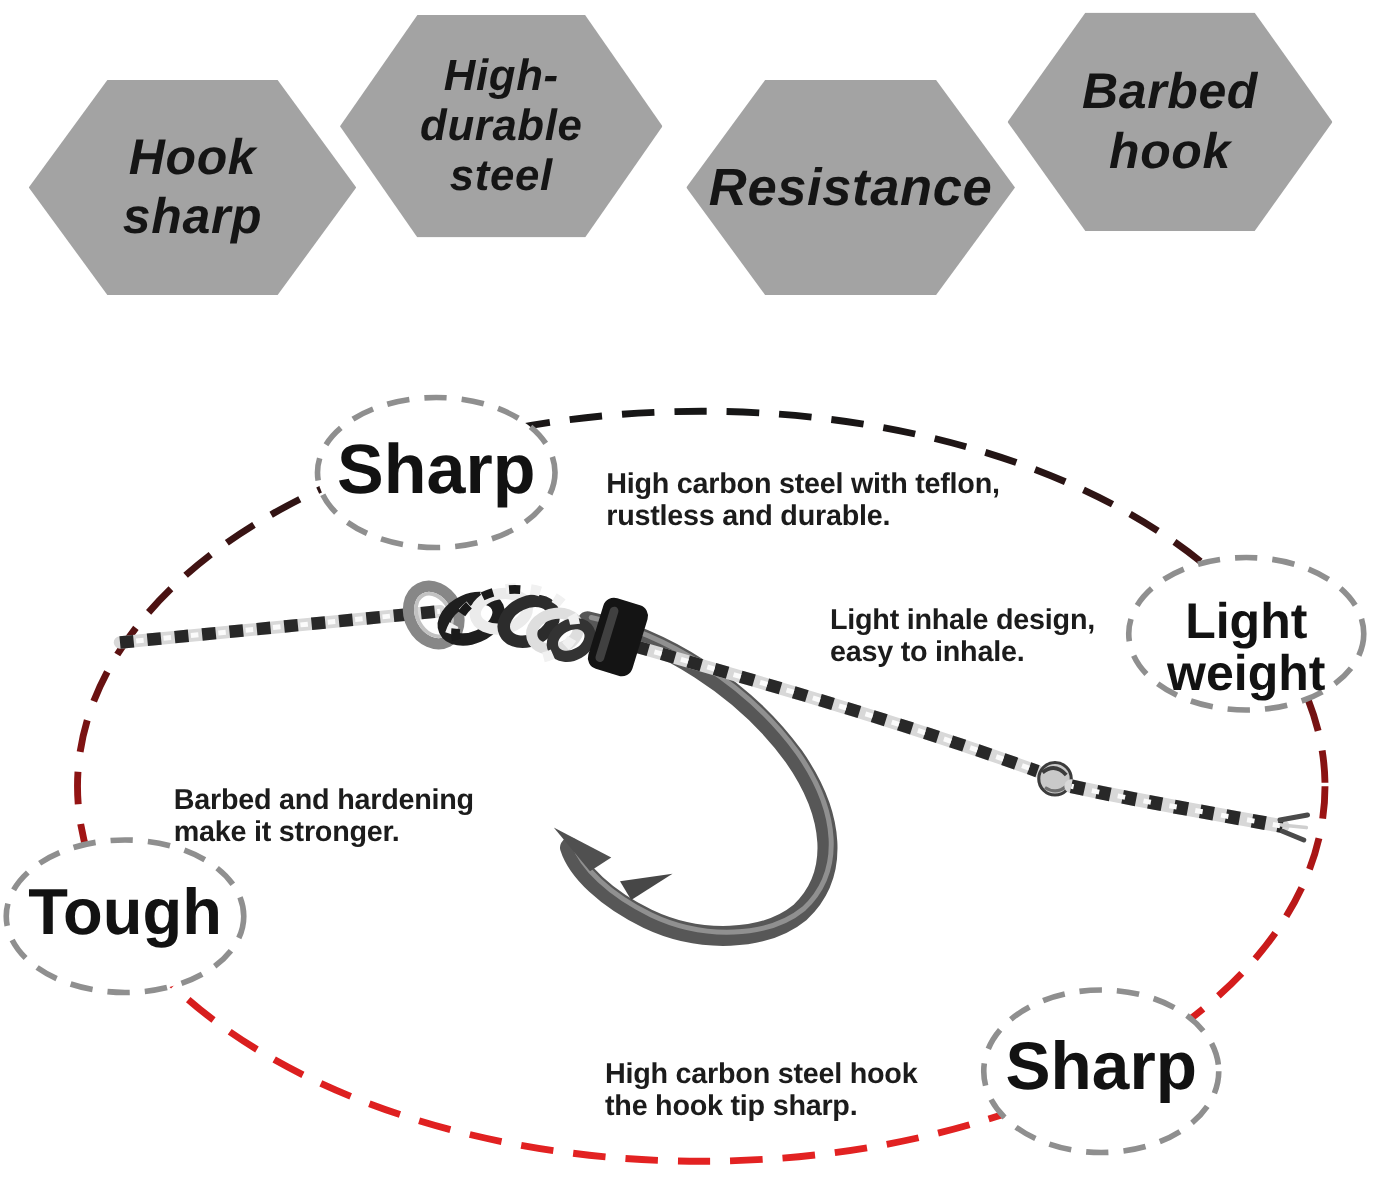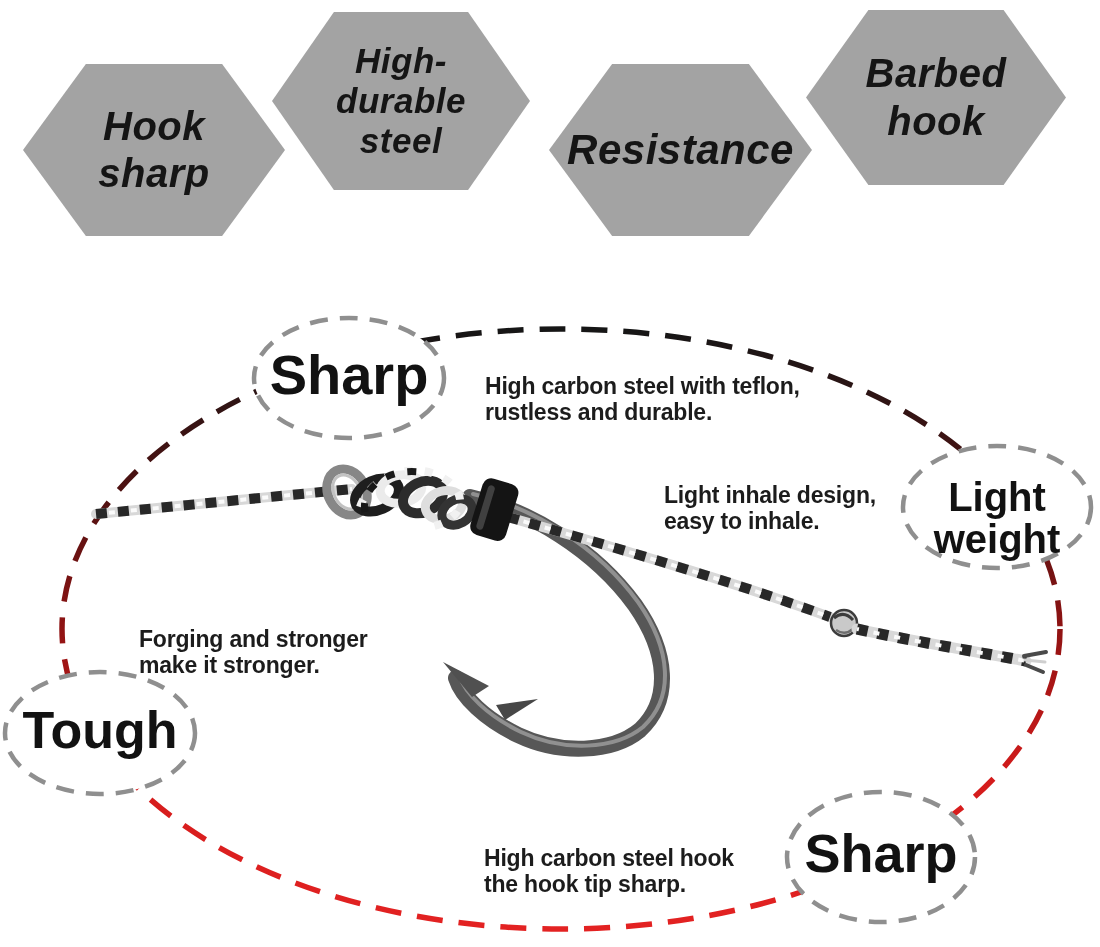--- a/index.html
+++ b/index.html
@@ -148,21 +148,21 @@
 
   <div class="note" id="note-hard">
     <div>High carbon steel with teflon,</div>
     <div>rustless and durable.</div>
   </div>
   <div class="note" id="note-light">
     <div>Light inhale design,</div>
     <div>easy to inhale.</div>
   </div>
   <div class="note" id="note-tough">
-    <div>Forging and stronger</div>
+    <div>Barbed and hardening</div>
     <div>make it stronger.</div>
   </div>
   <div class="note" id="note-sharp">
     <div>High carbon steel hook</div>
     <div>the hook tip sharp.</div>
   </div>
 
 </div>
 
 </body></html>

